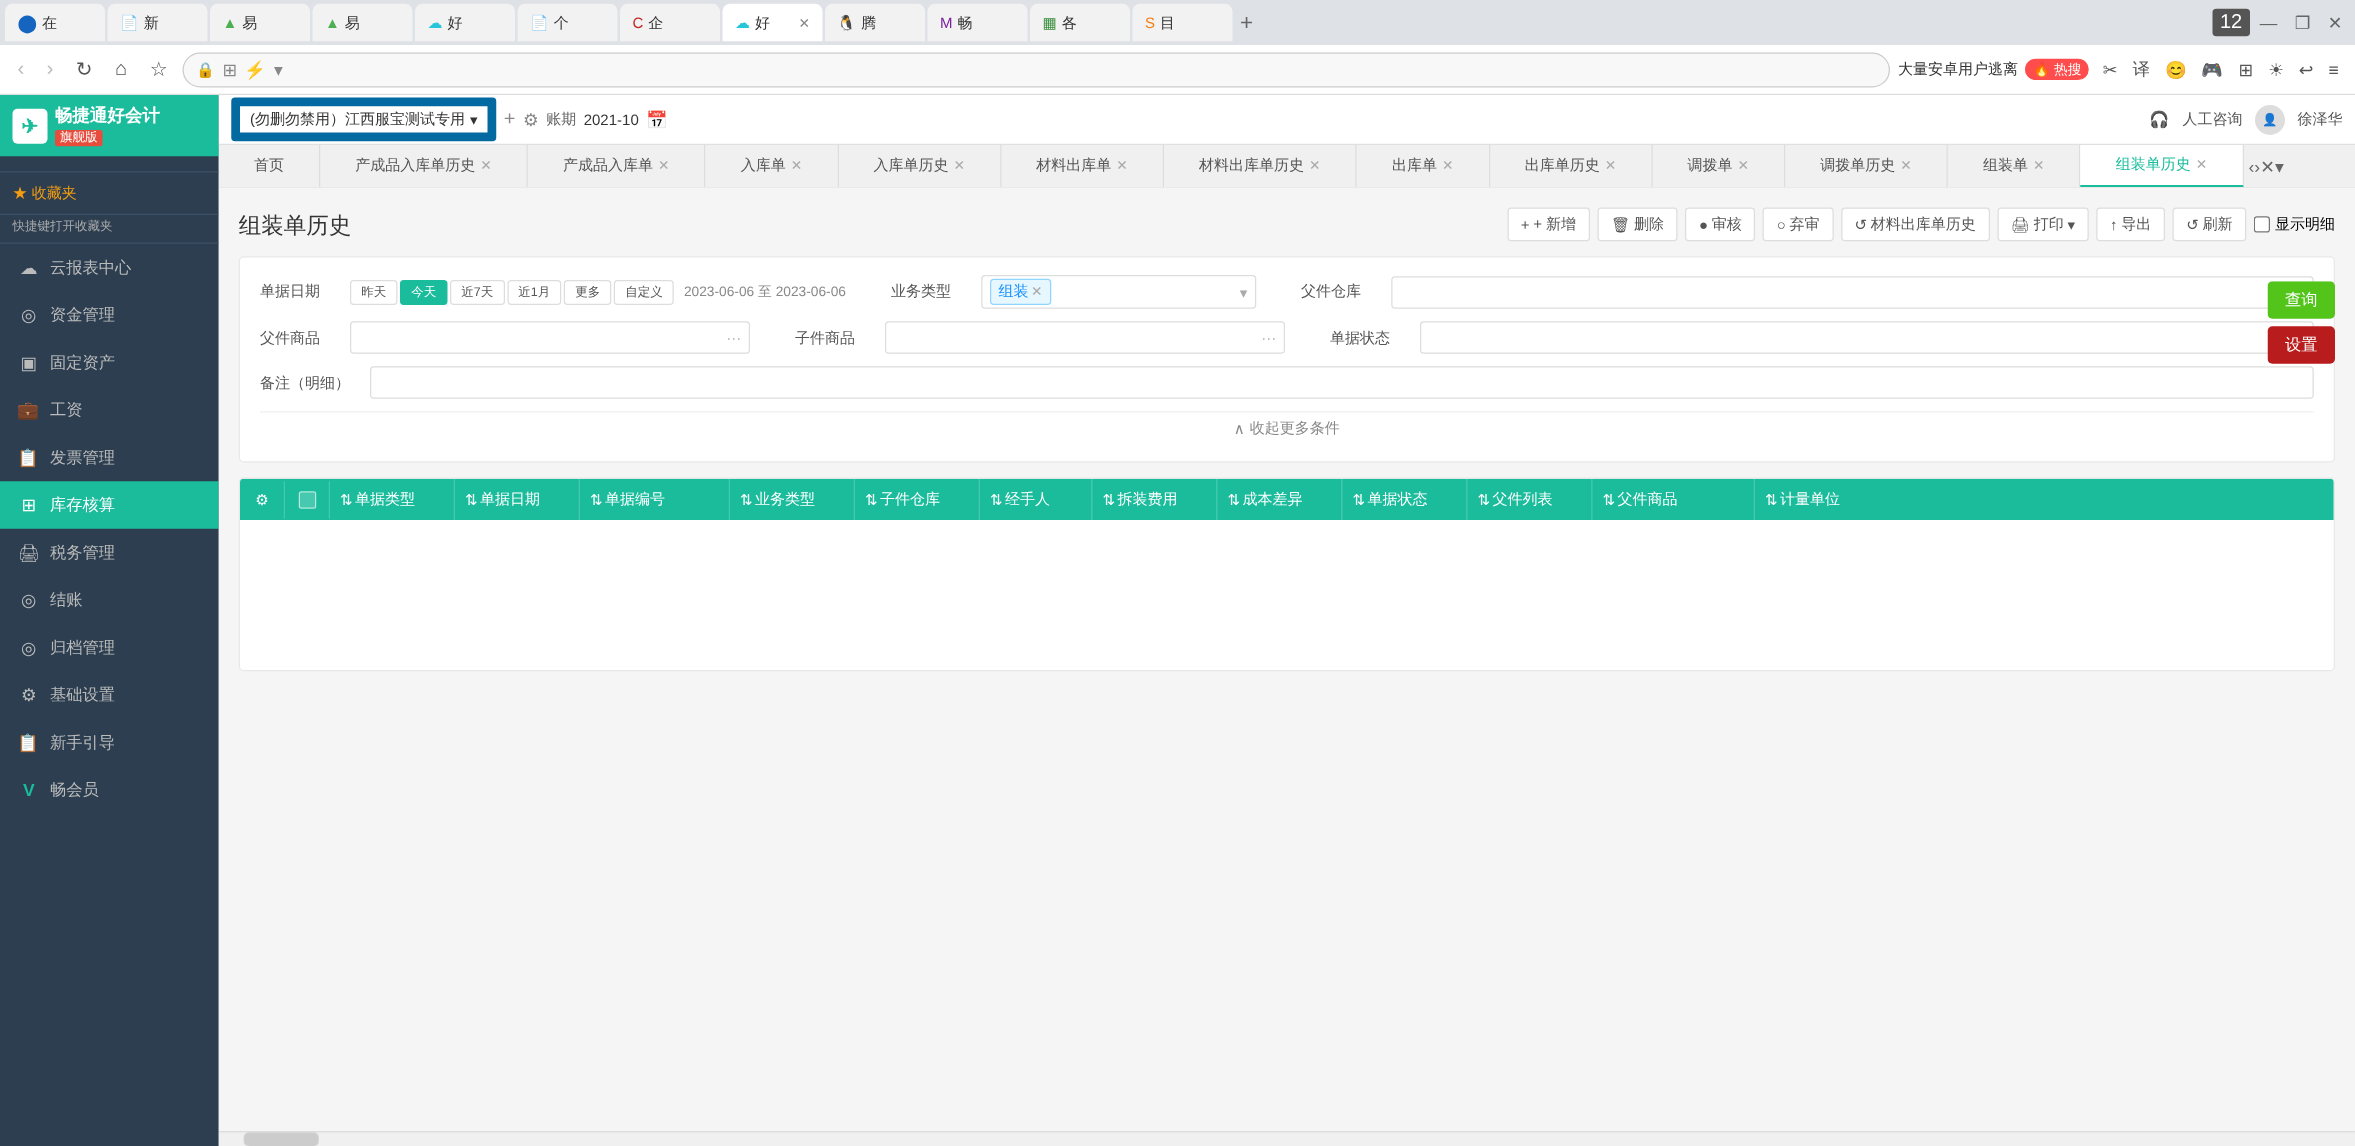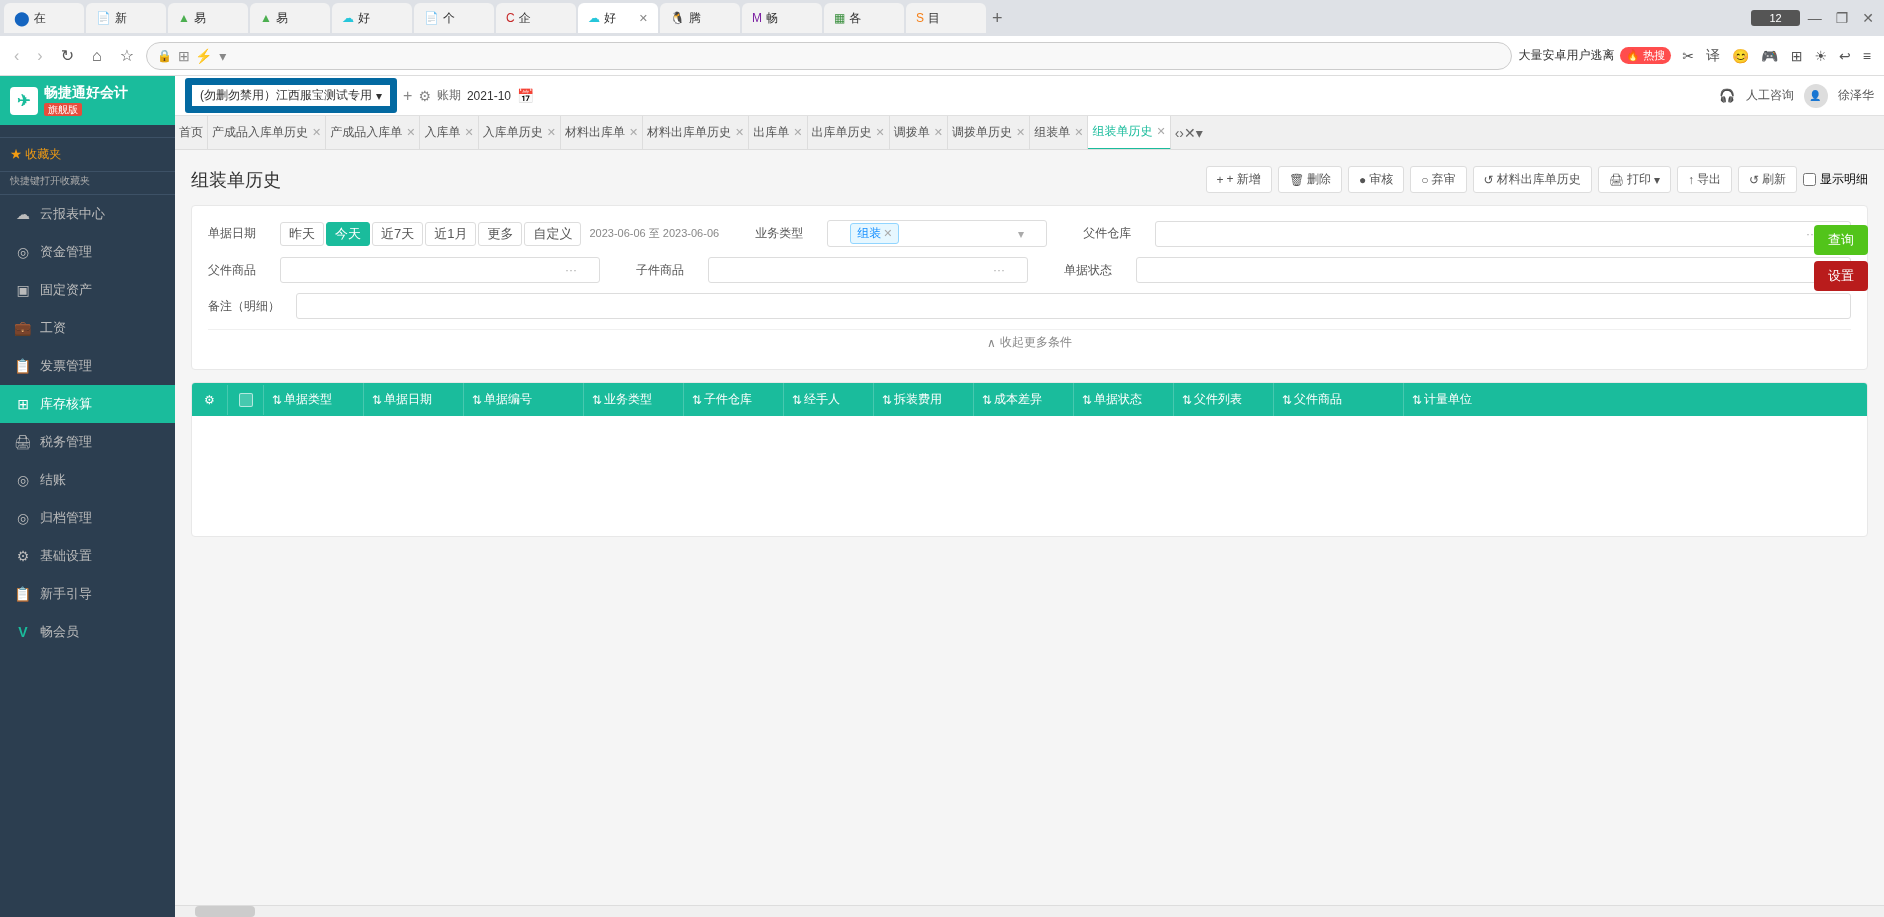--- a/index.html
+++ b/index.html
@@ -45,43 +45,43 @@
     
     .top-bar { background: #fff; border-bottom: 1px solid #e0e0e0; display: flex; align-items: center; gap: 6px; padding: 0 10px; height: 40px; }
     .company-selector { display: flex; align-items: center; gap: 4px; border: 7px solid #0369a1; border-radius: 3px; padding: 2px 8px; font-size: 12px; color: #333; cursor: pointer; }
     .period-label { font-size: 12px; color: #666; }
     .period-value { font-size: 12px; color: #333; }
     .top-bar-right { margin-left: auto; display: flex; align-items: center; gap: 10px; font-size: 12px; color: #555; }
     .user-avatar { width: 24px; height: 24px; border-radius: 50%; background: #ddd; display: flex; align-items: center; justify-content: center; font-size: 10px; }
 
     
     .page-tabs { background: #f0f0f0; border-bottom: 1px solid #ddd; display: flex; align-items: center; overflow-x: auto; height: 34px; }
-    .page-tab { display: flex; align-items: center; gap: 4px; padding: 0 4px; height: 34px; white-space: nowrap; font-size: 12px; color: #555; cursor: pointer; border-right: 1px solid #ddd; flex-shrink: 0; }
+    .page-tab { display: flex; align-items: center; gap: 4px; padding: 0 28px; height: 34px; white-space: nowrap; font-size: 12px; color: #555; cursor: pointer; border-right: 1px solid #ddd; flex-shrink: 0; }
     .page-tab.active { background: #fff; color: #1abc9c; border-bottom: 2px solid #1abc9c; }
     .page-tab-close { color: #aaa; font-size: 11px; cursor: pointer; }
     .page-tab-nav { display: flex; align-items: center; padding: 0 4px; }
     .page-tab-nav button { background: none; border: none; cursor: pointer; color: #666; font-size: 14px; }
 
     
     .content-area { flex: 1; overflow-y: auto; padding: 16px; }
     .page-header { display: flex; align-items: center; justify-content: space-between; margin-bottom: 12px; }
     .page-title { font-size: 18px; color: #333; font-weight: 500; }
     .page-actions { display: flex; align-items: center; gap: 6px; }
     .action-btn { display: flex; align-items: center; gap: 3px; padding: 4px 10px; border: 1px solid #ddd; background: white; border-radius: 3px; font-size: 12px; color: #555; cursor: pointer; }
 
     
     .filter-area { background: white; border: 1px solid #e8e8e8; border-radius: 4px; padding: 14px 16px; margin-bottom: 12px; }
     .filter-row { display: flex; align-items: center; gap: 16px; margin-bottom: 10px; }
     .filter-row:last-child { margin-bottom: 0; }
     .filter-label { color: #555; font-size: 12px; white-space: nowrap; min-width: 56px; }
     .filter-date-btns { display: flex; gap: 2px; align-items: center; }
-    .filter-date-btn { padding: 2px 8px; border: 1px solid #ddd; background: white; border-radius: 3px; font-size: 13px; color: #555; cursor: pointer; }
+    .filter-date-btn { padding: 2px 8px; border: 1px solid #ddd; background: white; border-radius: 3px; font-size: 10px; color: #555; cursor: pointer; }
     .filter-date-btn.active { background: #1abc9c; color: white; border-color: #1abc9c; }
     .filter-date-range { font-size: 11px; color: #888; margin-left: 6px; }
-    .filter-tag-area { display: flex; align-items: center; gap: 4px; flex: 1; border: 1px solid #ddd; border-radius: 3px; padding: 2px 22px; min-height: 26px; }
+    .filter-tag-area { display: flex; align-items: center; gap: 4px; flex: 1; border: 1px solid #ddd; border-radius: 3px; padding: 2px 6px; min-height: 26px; }
     .filter-tag { display: flex; align-items: center; gap: 2px; background: #e6f7ff; border: 1px solid #91d5ff; border-radius: 3px; padding: 1px 6px; font-size: 12px; color: #1890ff; }
     .filter-tag-close { cursor: pointer; color: #aaa; font-size: 11px; }
     .collapse-btn { display: flex; align-items: center; justify-content: center; gap: 4px; width: 100%; padding: 4px; color: #888; font-size: 12px; cursor: pointer; margin-top: 8px; border-top: 1px solid #f0f0f0; }
 
     
     .data-table { background: white; border-radius: 4px; overflow: hidden; border: 1px solid #e8e8e8; }
     .table-header { background: #1abc9c; display: flex; align-items: center; }
     .th { display: flex; align-items: center; gap: 2px; padding: 8px 8px; font-size: 12px; color: white; white-space: nowrap; border-right: 1px solid rgba(255,255,255,0.2); flex-shrink: 0; cursor: pointer; }
     .th:last-child { border-right: none; }
     .th-settings { width: 36px; justify-content: center; }
@@ -143,21 +143,21 @@
   <div class="tab">
     <span style="color:#388e3c;font-size:12px;">▦</span>
     <span>各</span>
   </div>
   <div class="tab">
     <span style="color:#f57f17;font-size:12px;">S</span>
     <span>目</span>
   </div>
   <button class="tab-new">+</button>
   <div class="tab-extra-btns">
-    <span style="background:#555;color:white;border-radius:3px;padding:2px 18px;font-size:11px;">12</span>
+    <span style="background:#555;color:white;border-radius:3px;padding:2px 6px;font-size:16px;">12</span>
     <button class="tab-extra-btn">—</button>
     <button class="tab-extra-btn">❐</button>
     <button class="tab-extra-btn">✕</button>
   </div>
 </div>
 
 <div class="nav-bar">
   <button class="nav-btn" disabled="">‹</button>
   <button class="nav-btn" disabled="">›</button>
   <button class="nav-btn">↻</button>

